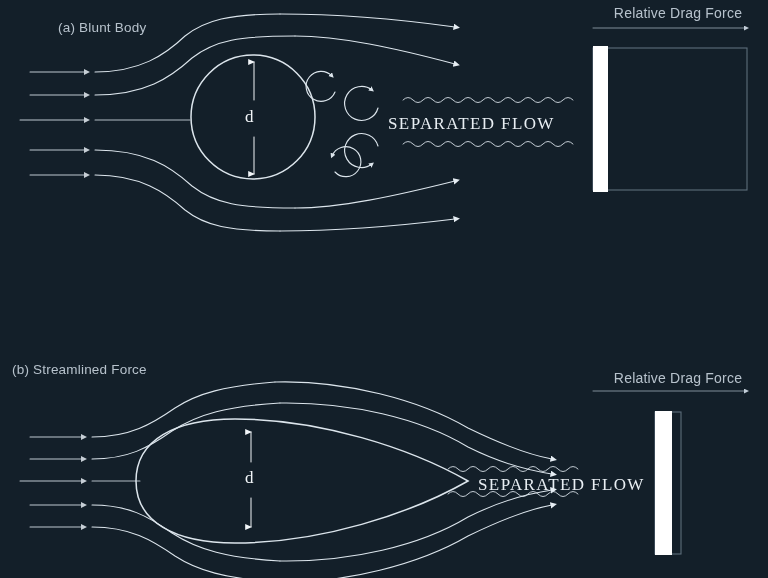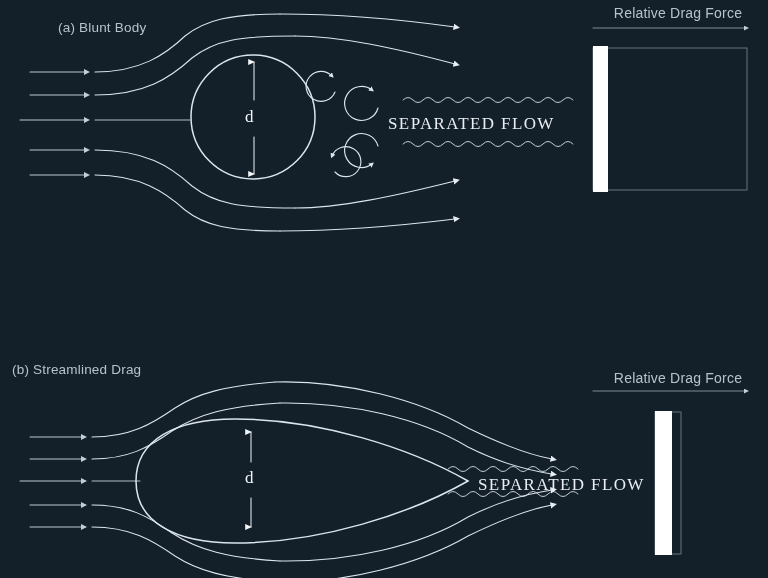--- a/index.html
+++ b/index.html
@@ -51,21 +51,21 @@
 <div id="stage">
 
   <div class="panel-label" style="left:12px;top:20px;margin-left:46px;">(a) Blunt Body</div>
 
   <div class="drag-title" style="left:598px;top:5px;width:160px;">Relative Drag Force</div>
 
   <div class="sep-label" style="left:388px;top:114px;">SEPARATED FLOW</div>
 
   <div class="dim-label" style="left:245px;top:107px;">d</div>
 
-  <div class="panel-label" style="left:12px;top:362px;">(b) Streamlined Drag</div>
+  <div class="panel-label" style="left:12px;top:362px;">(b) Streamlined Force</div>
 
   <div class="drag-title" style="left:598px;top:370px;width:160px;">Relative Drag Force</div>
 
   <div class="sep-label" style="left:478px;top:475px;">SEPARATED FLOW</div>
 
   <div class="dim-label" style="left:245px;top:468px;">d</div>
 
   <svg class="layer" viewBox="0 0 768 578">
     <defs>
       <marker id="ah" markerWidth="9" markerHeight="9" refX="1.5" refY="3.2" orient="auto" markerUnits="userSpaceOnUse">

